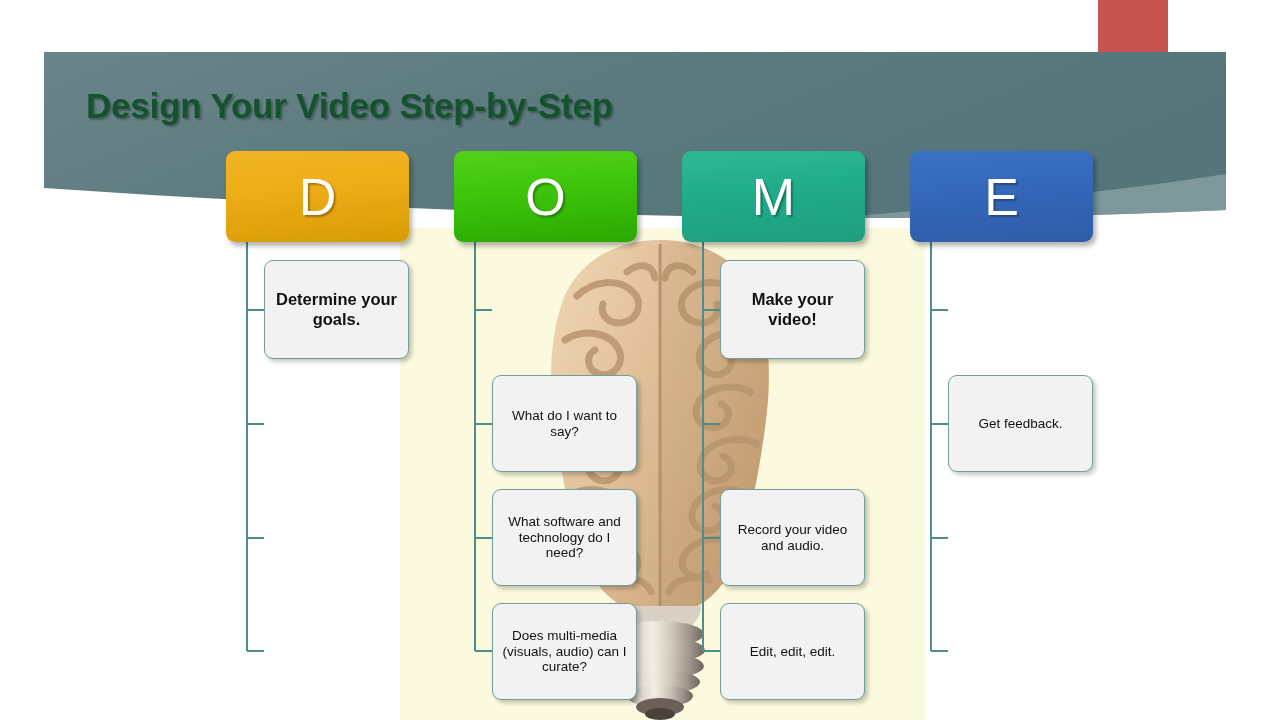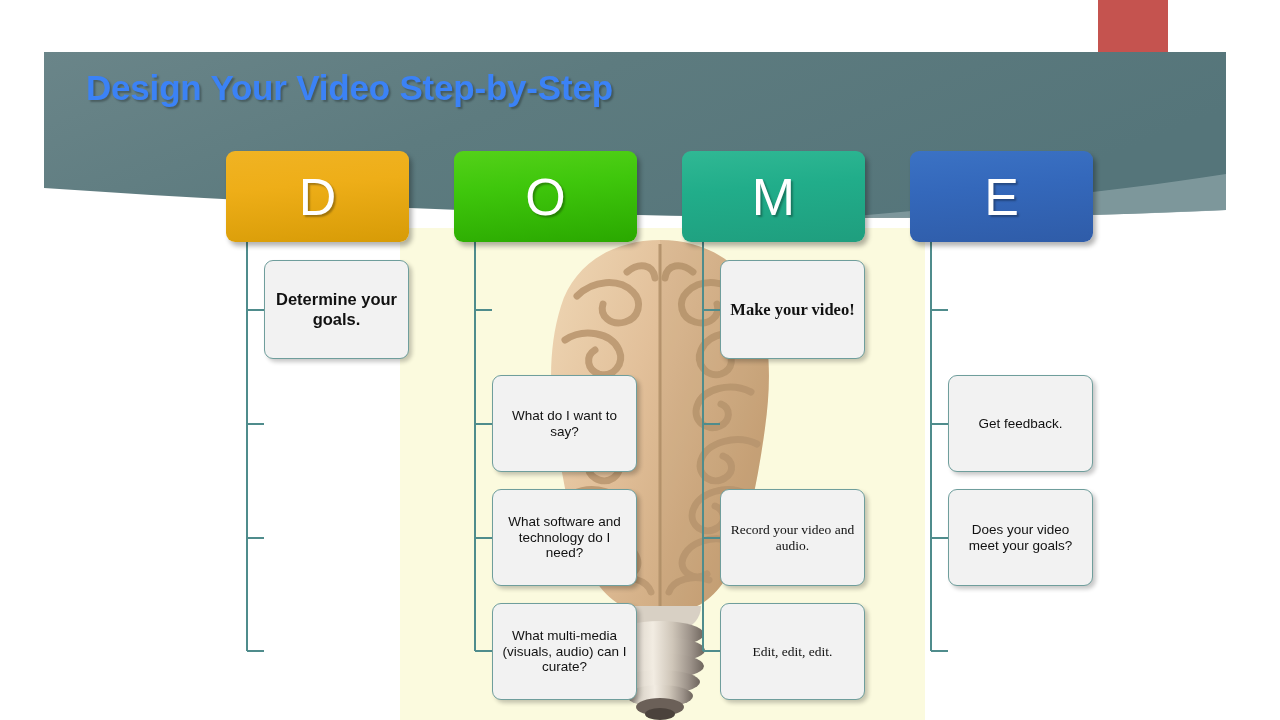--- a/index.html
+++ b/index.html
@@ -34,24 +34,24 @@
 
   .header-band {
     position: absolute;
     left: 44px; top: 52px;
     width: 1182px; height: 176px;
   }
   .header-band svg { display: block; }
 
   .slide-title {
     position: absolute;
-    left: 86px; top: 68px;
+    left: 86px; top: 86px;
     font-size: 35px;
     font-weight: bold;
-    color: #3b82f6;
+    color: #14532d;
     letter-spacing: -0.2px;
     text-shadow: 2px 2px 2px rgba(0,0,0,0.28);
     white-space: nowrap;
   }
 
   
   .cream-panel {
     position: absolute;
     left: 400px; top: 228px;
     width: 525px; height: 492px;
@@ -126,21 +126,21 @@
   }
 
   
   .row0 { top: 260px; height: 99px; }
   .row1 { top: 375px; height: 97px; }
   .row2 { top: 489px; height: 97px; }
   .row3 { top: 603px; height: 97px; }
 
   .col0 { left: 264px; }
   .col1 { left: 492px; }
-  .col2 { left: 720px; font-family: Liberation Serif, serif; }
+  .col2 { left: 720px; }
   .col3 { left: 948px; }
 </style>
 </head>
 <body>
 
 <div id="slide">
 
   <div class="red-bar"></div>
 
   <div class="header-band">
@@ -282,33 +282,30 @@
     <span class="txt">Determine your goals.</span>
   </div>
 
   <div class="cbox sub col1 row1">
     <span class="txt">What do I want to say?</span>
   </div>
   <div class="cbox sub col1 row2">
     <span class="txt">What software and technology do I need?</span>
   </div>
   <div class="cbox sub col1 row3">
-    <span class="txt">What multi-media (visuals, audio) can I curate?</span>
+    <span class="txt">Does multi-media (visuals, audio) can I curate?</span>
   </div>
 
   <div class="cbox head col2 row0">
     <span class="txt">Make your video!</span>
   </div>
   <div class="cbox sub col2 row2">
     <span class="txt">Record your video and audio.</span>
   </div>
   <div class="cbox sub col2 row3">
     <span class="txt">Edit, edit, edit.</span>
   </div>
 
   <div class="cbox sub col3 row1">
     <span class="txt">Get feedback.</span>
   </div>
-  <div class="cbox sub col3 row2">
-    <span class="txt">Does your video meet your goals?</span>
-  </div>
 
 </div>
 
 </body></html>

